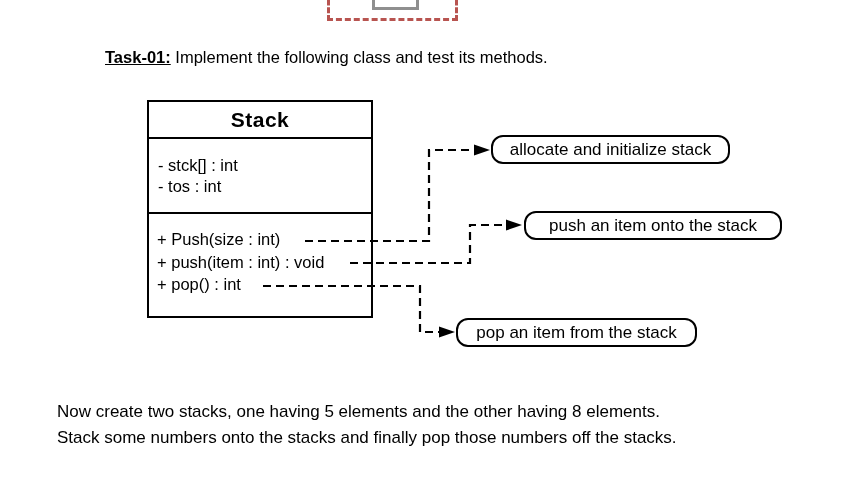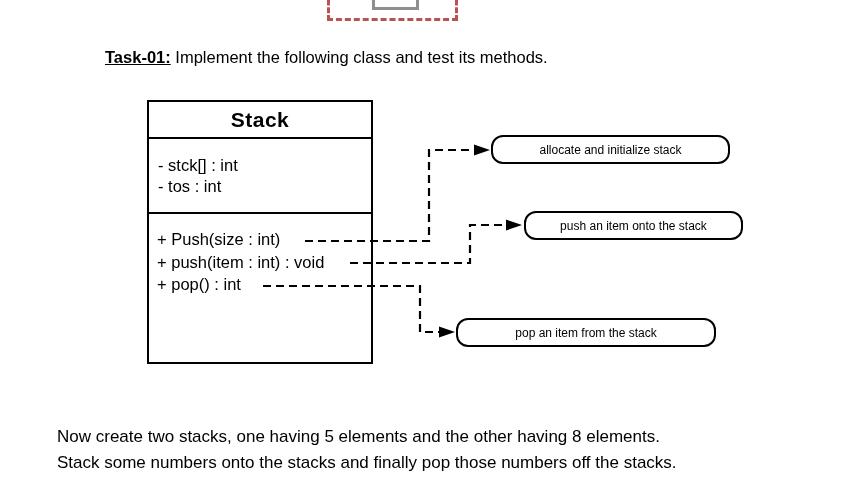--- a/index.html
+++ b/index.html
@@ -31,21 +31,21 @@
     position: absolute;
     left: 57px; top: 48px;
     font-size: 16.5px;
     white-space: nowrap;
   }
   .task-label { font-weight: bold; text-decoration: underline; margin-left: 48px; }
   
   .uml-box {
     position: absolute;
     left: 147px; top: 100px;
-    width: 226px; height: 264px;
+    width: 226px; height: 218px;
     border: 2px solid #000;
     background: #fff;
   }
   .uml-title {
     height: 37px;
     border-bottom: 2px solid #000;
     display: flex; align-items: center; justify-content: center;
     font-weight: bold;
     font-size: 21px;
     letter-spacing: 0.5px;
@@ -71,30 +71,30 @@
     pointer-events: none;
   }
   
   .callout {
     position: absolute;
     height: 29px;
     border: 2px solid #000;
     border-radius: 12px;
     background: #fff;
     display: flex; align-items: center; justify-content: center;
-    font-size: 12px;
+    font-size: 17px;
     white-space: nowrap;
   }
   .callout-allocate { left: 491px; top: 135px; width: 239px; }
-  .callout-push     { left: 524px; top: 211px; width: 219px; }
-  .callout-pop      { left: 456px; top: 318px; width: 260px; }
+  .callout-push     { left: 524px; top: 211px; width: 258px; }
+  .callout-pop      { left: 456px; top: 318px; width: 241px; }
   
   .footer-text {
     position: absolute;
-    left: 57px; top: 424px;
+    left: 57px; top: 399px;
     font-size: 17px;
     line-height: 26px;
     white-space: nowrap;
   }
 </style>
 </head>
 <body>
 
 <div class="sel-rect"></div>
 <div class="handle-rect"></div>

